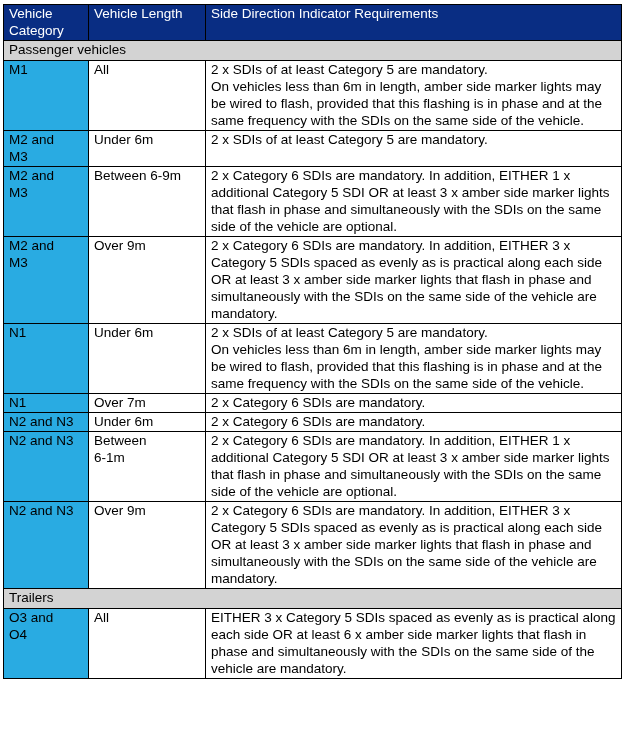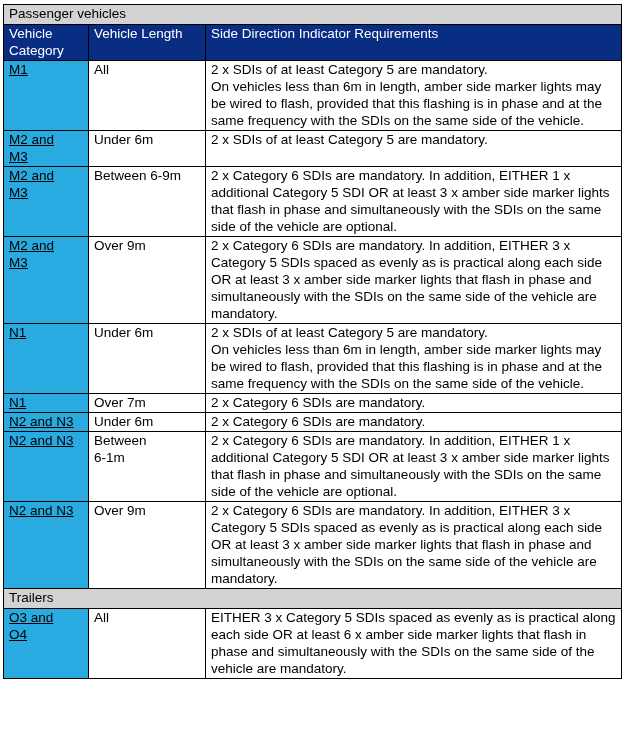--- a/index.html
+++ b/index.html
@@ -47,43 +47,42 @@
     height: 33px;
   }
   td.section {
     background: var(--section-bg);
     text-align: center;
     height: 20px;
     padding-top: 1px;
   }
   td.cat {
     background: var(--category-bg);
-    text-decoration: underline;
   }
   tr.single td { height: 17px; }
 </style>
 </head>
 <body>
 
 <div class="page">
   <table class="sdi-table">
     <colgroup>
       <col style="width:85px">
       <col style="width:117px">
       <col style="width:416px">
     </colgroup>
     <tbody>
       <tr>
-        <td class="section" colspan="3">Passenger vehicles</td>
+        <th class="hdr">Vehicle Category</th>
+        <th class="hdr">Vehicle Length</th>
+        <th class="hdr">Side Direction Indicator Requirements</th>
       </tr>
 
       <tr>
-        <th class="hdr">Vehicle Category</th>
-        <th class="hdr">Vehicle Length</th>
-        <th class="hdr">Side Direction Indicator Requirements</th>
+        <td class="section" colspan="3">Passenger vehicles</td>
       </tr>
       <tr>
         <td class="cat">M1</td>
         <td>All</td>
         <td>2 x SDIs of at least Category 5 are mandatory.
 On vehicles less than 6m in length, amber side marker lights may be wired to flash, provided that this flashing is in phase and at the same frequency with the SDIs on the same side of the vehicle.</td>
       </tr>
       <tr>
         <td class="cat">M2 and
 M3</td>

